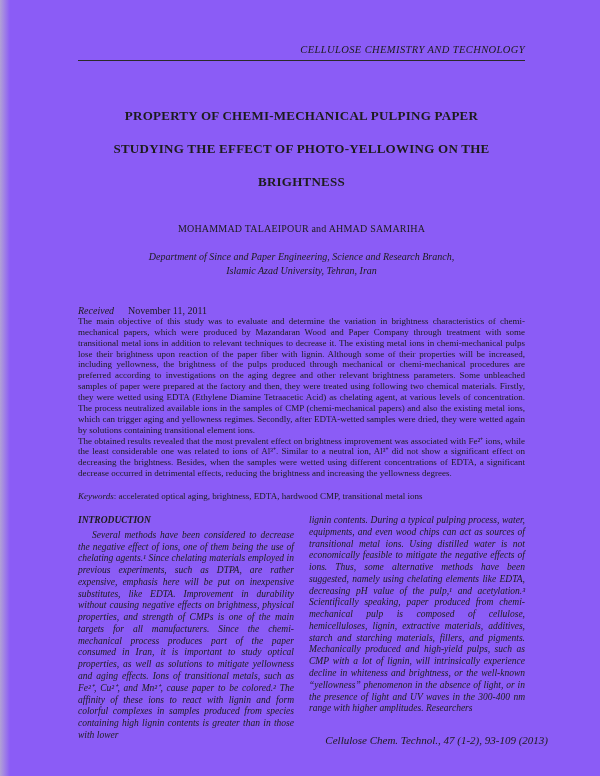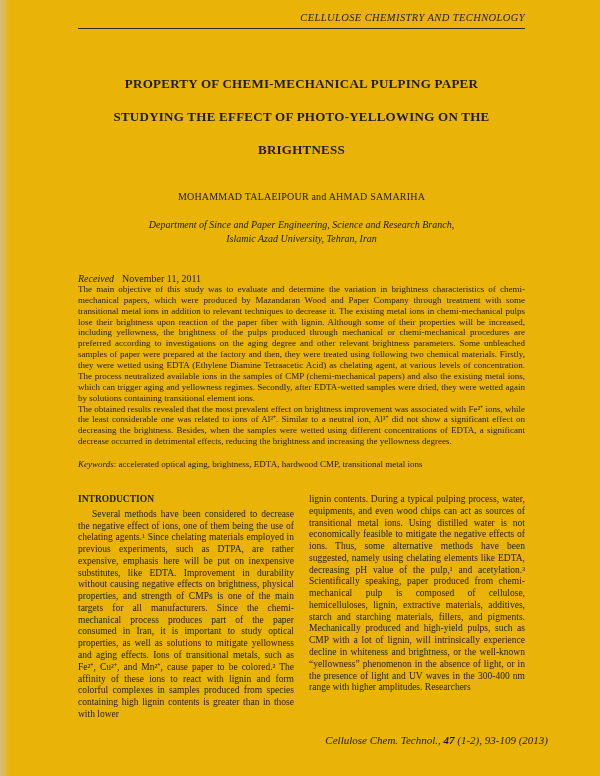--- a/index.html
+++ b/index.html
@@ -6,22 +6,22 @@
   html, body { background: #ffffff; }
   body {
     font-family: "Liberation Serif", serif;
     color: #1c1c1c;
     -webkit-font-smoothing: antialiased;
   }
   .page {
     position: relative;
     width: 600px;
     height: 776px;
-    background: #eab308;
-    padding: 12px 75px 0 78px;
+    background: #8b5cf6;
+    padding: 44px 75px 0 78px;
     overflow: hidden;
   }
   .page-edge {
     position: absolute;
     left: 0; top: 0;
     width: 10px; height: 776px;
     background: linear-gradient(to right, #c6c6c6, rgba(255,255,255,0));
     opacity: 0.65;
     pointer-events: none;
   }
@@ -55,36 +55,37 @@
     text-align: center;
     font-style: italic;
     font-size: 10px;
     margin-top: 13px;
     line-height: 1.4;
   }
   .received {
     font-size: 10px;
     margin-top: 27px;
   }
-  .received .label { font-style: italic; margin-right: 8px; }
+  .received .label { font-style: italic; margin-right: 14px; }
   .abstract {
     font-size: 9px;
     line-height: 1.21;
     text-align: justify;
   }
   .abstract p { margin: 0; }
   .keywords {
     margin-top: 12px;
     font-size: 9px;
   }
   .keywords .label { font-style: italic; }
   .columns {
     display: flex;
     gap: 15px;
-    margin-top: 25px;
+    margin-top: 14px;
+    font-style: italic;
   }
   .col {
     flex: 1 1 0;
     font-size: 9.5px;
     line-height: 1.24;
     text-align: justify;
   }
   .section-heading {
     font-weight: bold;
     font-size: 9.5px;
@@ -93,21 +94,21 @@
   }
   .col p.indent { text-indent: 14px; }
   .footer {
     position: absolute;
     bottom: 30px;
     right: 52px;
     font-size: 11px;
     font-style: italic;
     white-space: nowrap;
   }
-  .footer .vol { font-weight: bold; }
+  .footer .vol { font-weight: normal; }
 </style>
 </head>
 <body>
 
 <div class="page">
   <div class="page-edge"></div>
 
   <header>
     <div class="journal">CELLULOSE CHEMISTRY AND TECHNOLOGY</div>
     <hr class="rule">

